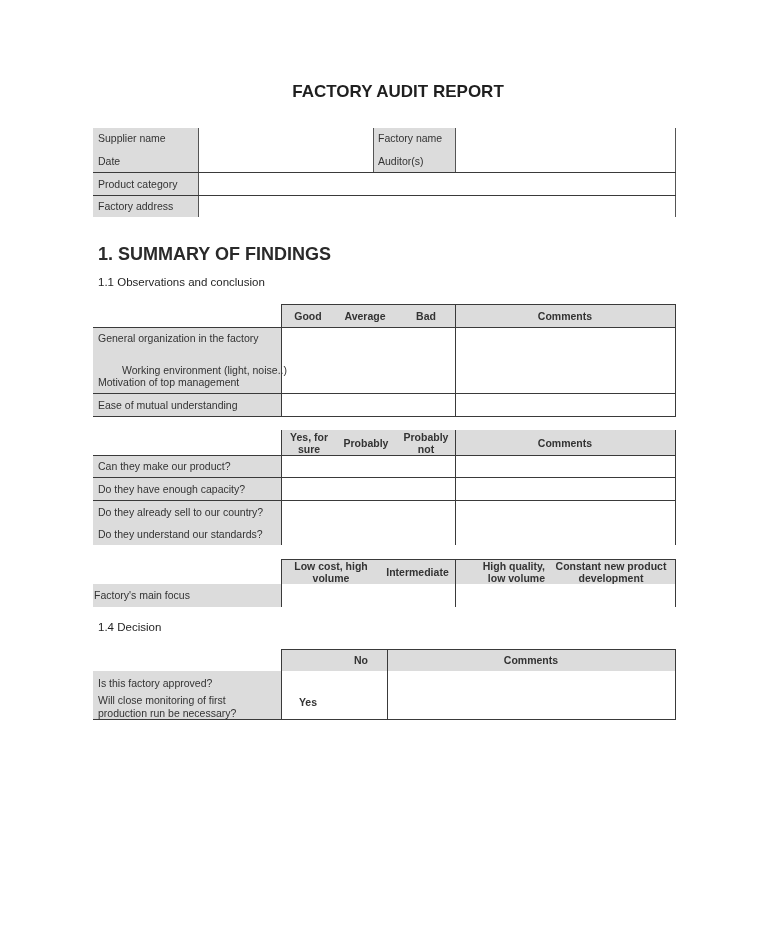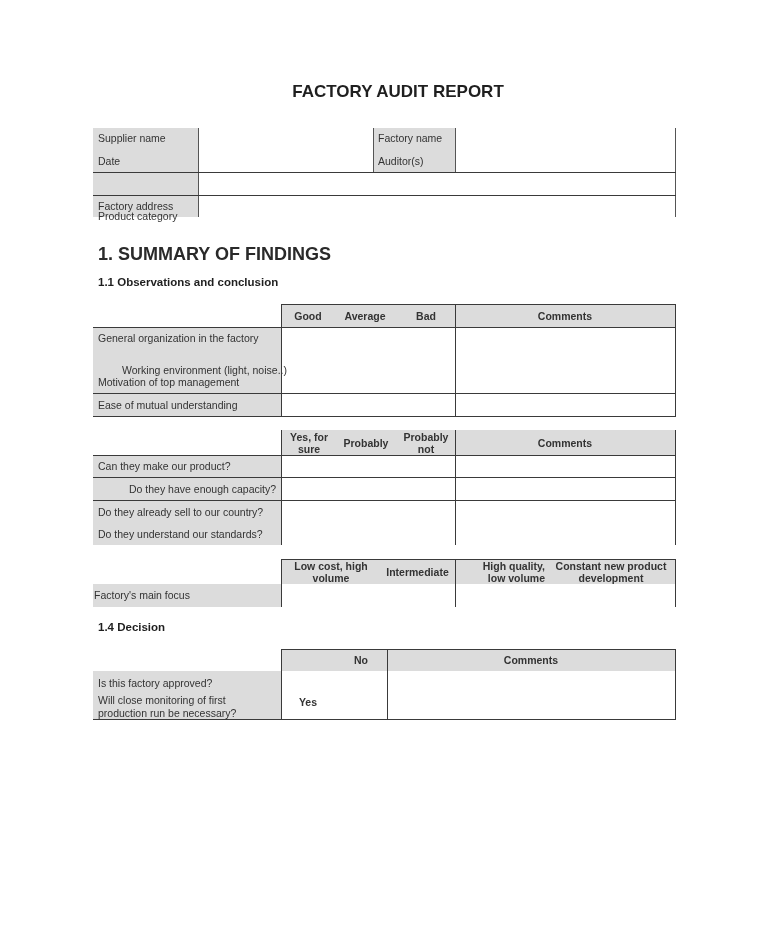--- a/index.html
+++ b/index.html
@@ -6,42 +6,42 @@
     body {
       width: 768px; height: 940px; background: #ffffff; position: relative;
       font-family: "Liberation Sans", sans-serif; color: #2a2a2a; overflow: hidden;
     }
     .abs { position: absolute; }
     .title {
       left: 0; width: 796px; top: 82px; text-align: center;
       font-size: 17px; font-weight: bold; color: #1f1f1f; letter-spacing: 0px;
     }
     .h1 { left: 98px; top: 244px; font-size: 18px; font-weight: bold; color: #2a2a2a; }
-    .h2 { font-size: 11.5px; font-weight: bold; color: #1f1f1f; left: 98px; }
+    .h2 { font-size: 11.5px; font-weight: normal; color: #1f1f1f; left: 98px; }
     .gray { background: #dcdcdc; }
     .lbl { font-size: 10.5px; color: #333; white-space: nowrap; }
     .hdr { font-size: 10.5px; font-weight: bold; color: #333; text-align: center; line-height: 12px; }
     .hline { height: 0; border-top: 1.5px solid #3a3a3a; }
     .vline { width: 0; border-left: 1.5px solid #3a3a3a; }
     .vline.light { border-left: 1.5px solid #555; }
   </style>
 </head>
 <body>
 
 <div class="abs title">FACTORY AUDIT REPORT</div>
 
 <div>
   <div class="abs gray" style="left:93px;top:128px;width:105px;height:89px;"></div>
   <div class="abs gray" style="left:373px;top:128px;width:82px;height:44px;"></div>
 
   <div class="abs lbl" style="left:98px;top:132px;">Supplier name</div>
   <div class="abs lbl" style="left:98px;top:155px;">Date</div>
   <div class="abs lbl" style="left:378px;top:132px;">Factory name</div>
   <div class="abs lbl" style="left:378px;top:155px;">Auditor(s)</div>
-  <div class="abs lbl" style="left:98px;top:178px;margin-top:32px;">Product category</div>
+  <div class="abs lbl" style="left:98px;top:178px;">Product category</div>
   <div class="abs lbl" style="left:98px;top:200px;">Factory address</div>
 
   <div class="abs lbl" style="left:204px;top:132px;width:165px;height:16px;"></div>
   <div class="abs lbl" style="left:204px;top:155px;width:165px;height:16px;"></div>
   <div class="abs lbl" style="left:460px;top:132px;width:210px;height:16px;"></div>
   <div class="abs lbl" style="left:460px;top:155px;width:210px;height:16px;"></div>
   <div class="abs lbl" style="left:204px;top:178px;width:465px;height:16px;"></div>
   <div class="abs lbl" style="left:204px;top:200px;width:465px;height:16px;"></div>
 
   <div class="abs vline light" style="left:198px;top:128px;height:89px;"></div>
@@ -92,21 +92,21 @@
     <div>sure</div>
   </div>
   <div class="abs hdr" style="left:336px;top:437px;width:60px;">Probably</div>
   <div class="abs hdr" style="left:398px;top:431px;width:56px;">
     <div>Probably</div>
     <div>not</div>
   </div>
   <div class="abs hdr" style="left:455px;top:437px;width:220px;">Comments</div>
 
   <div class="abs lbl" style="left:98px;top:460px;">Can they make our product?</div>
-  <div class="abs lbl" style="left:98px;top:483px;margin-left:31px;">Do they have enough capacity?</div>
+  <div class="abs lbl" style="left:98px;top:483px;">Do they have enough capacity?</div>
   <div class="abs lbl" style="left:98px;top:506px;">Do they already sell to our country?</div>
   <div class="abs lbl" style="left:98px;top:528px;">Do they understand our standards?</div>
 
   <div class="abs" style="left:283px;top:457px;width:170px;height:18px;"></div>
   <div class="abs" style="left:457px;top:457px;width:216px;height:18px;"></div>
   <div class="abs" style="left:283px;top:480px;width:170px;height:18px;"></div>
   <div class="abs" style="left:457px;top:480px;width:216px;height:18px;"></div>
   <div class="abs" style="left:283px;top:503px;width:170px;height:40px;"></div>
   <div class="abs" style="left:457px;top:503px;width:216px;height:40px;"></div>
 

